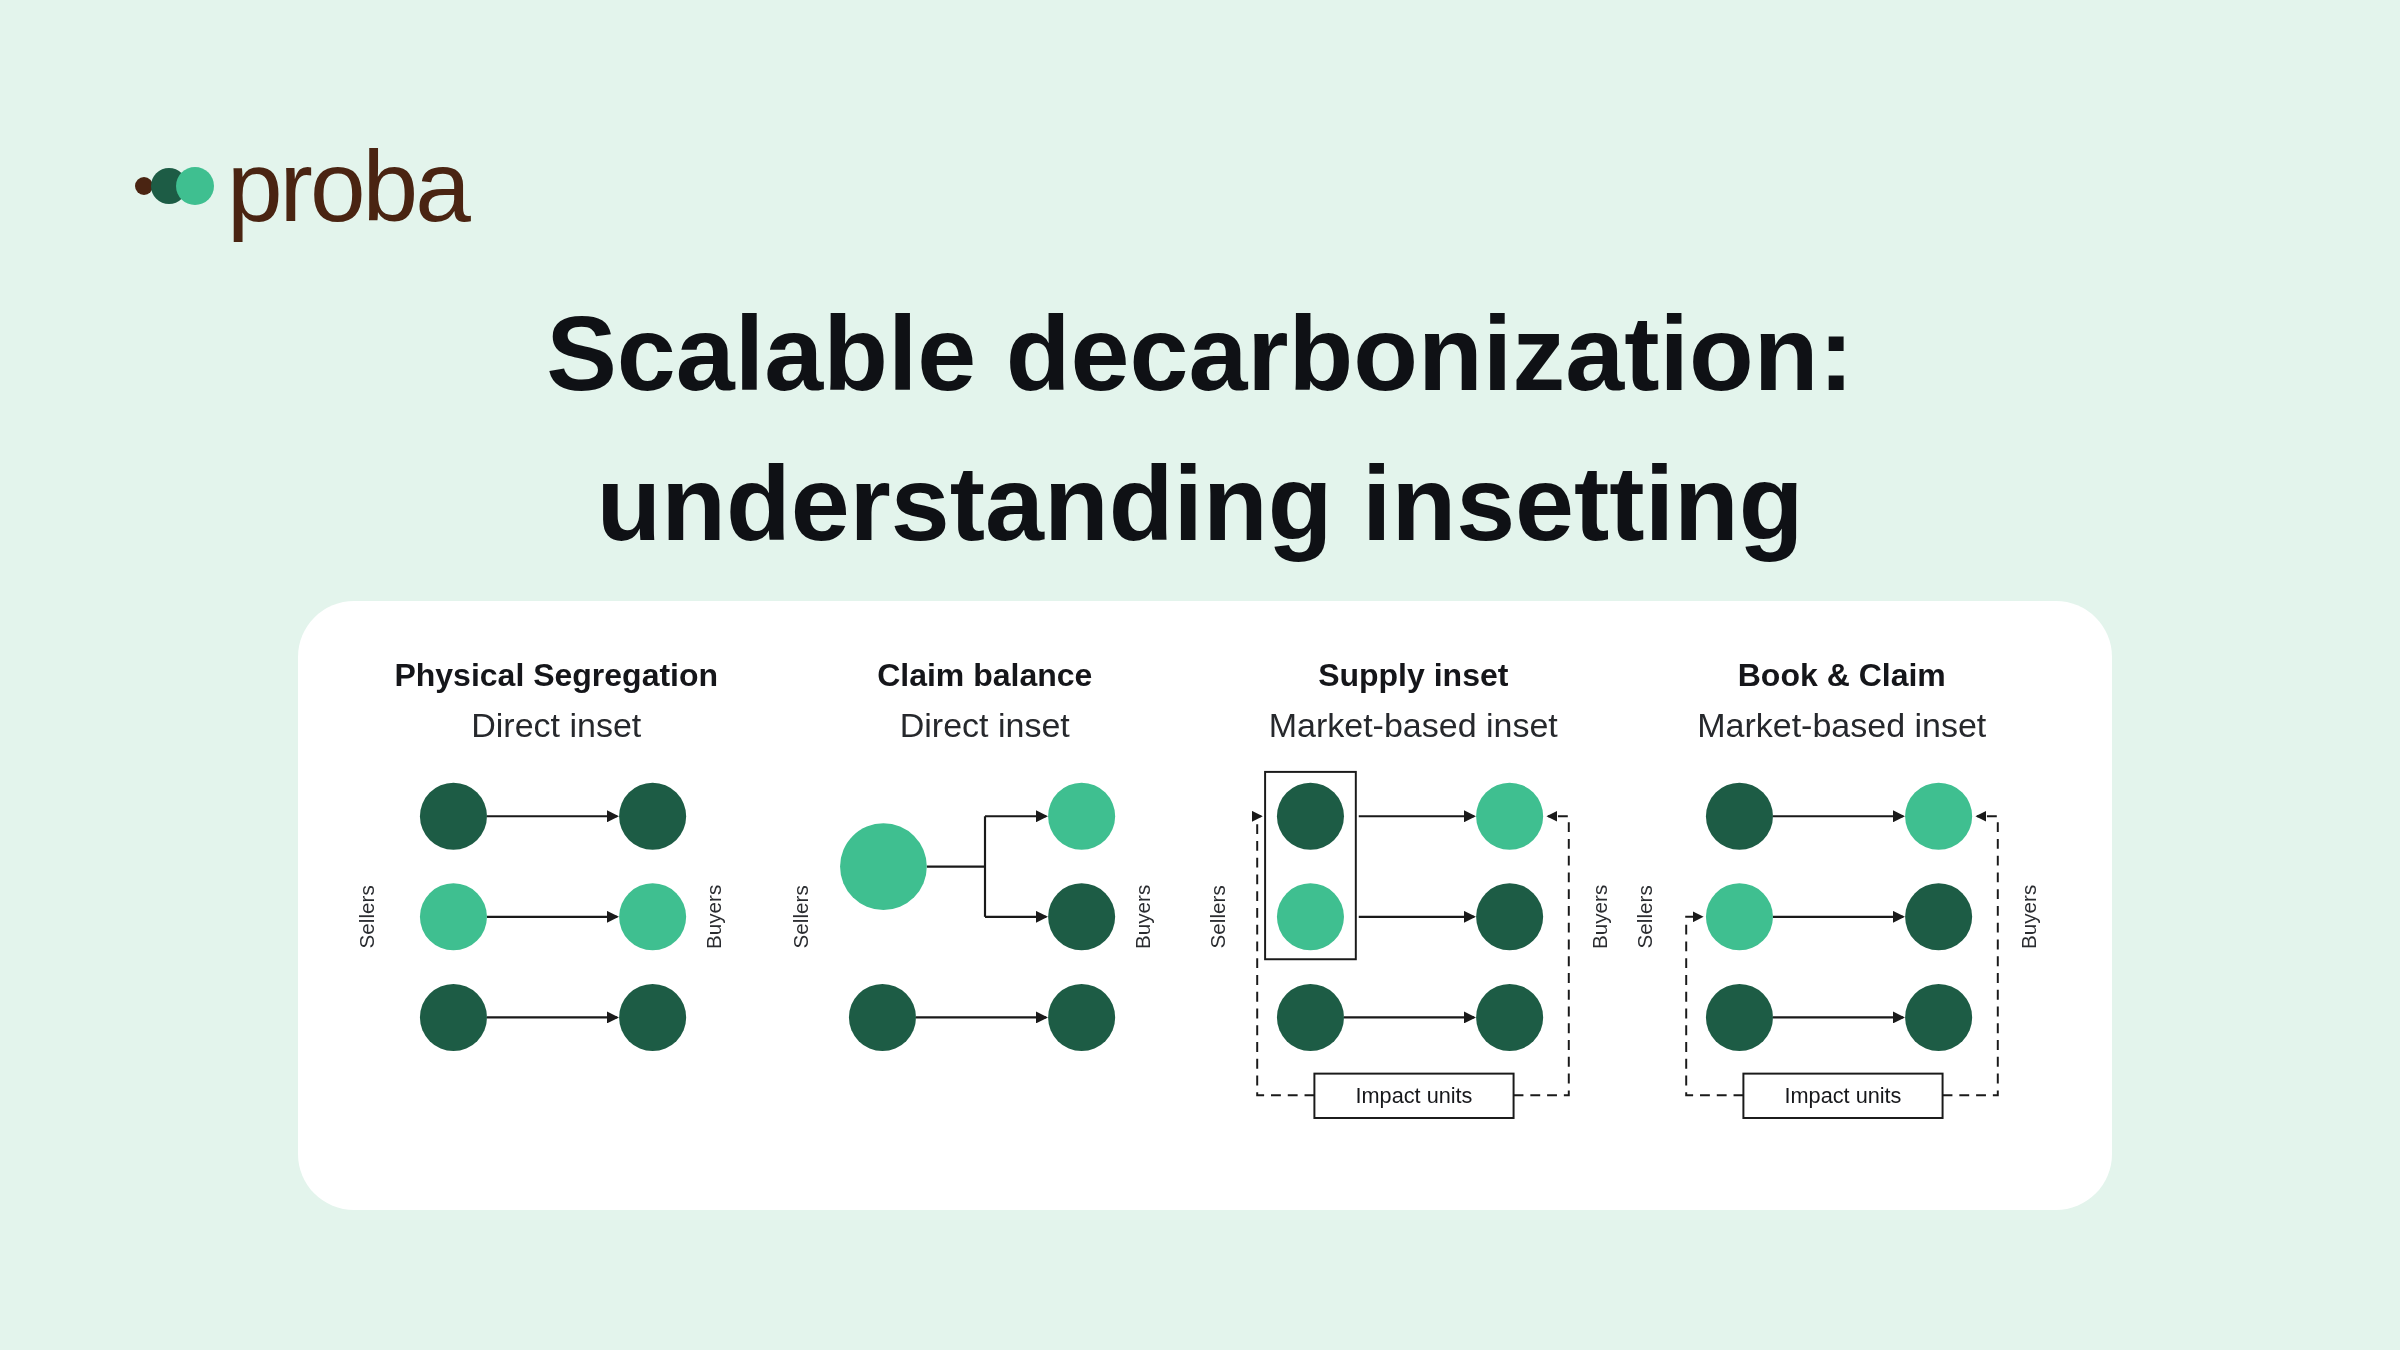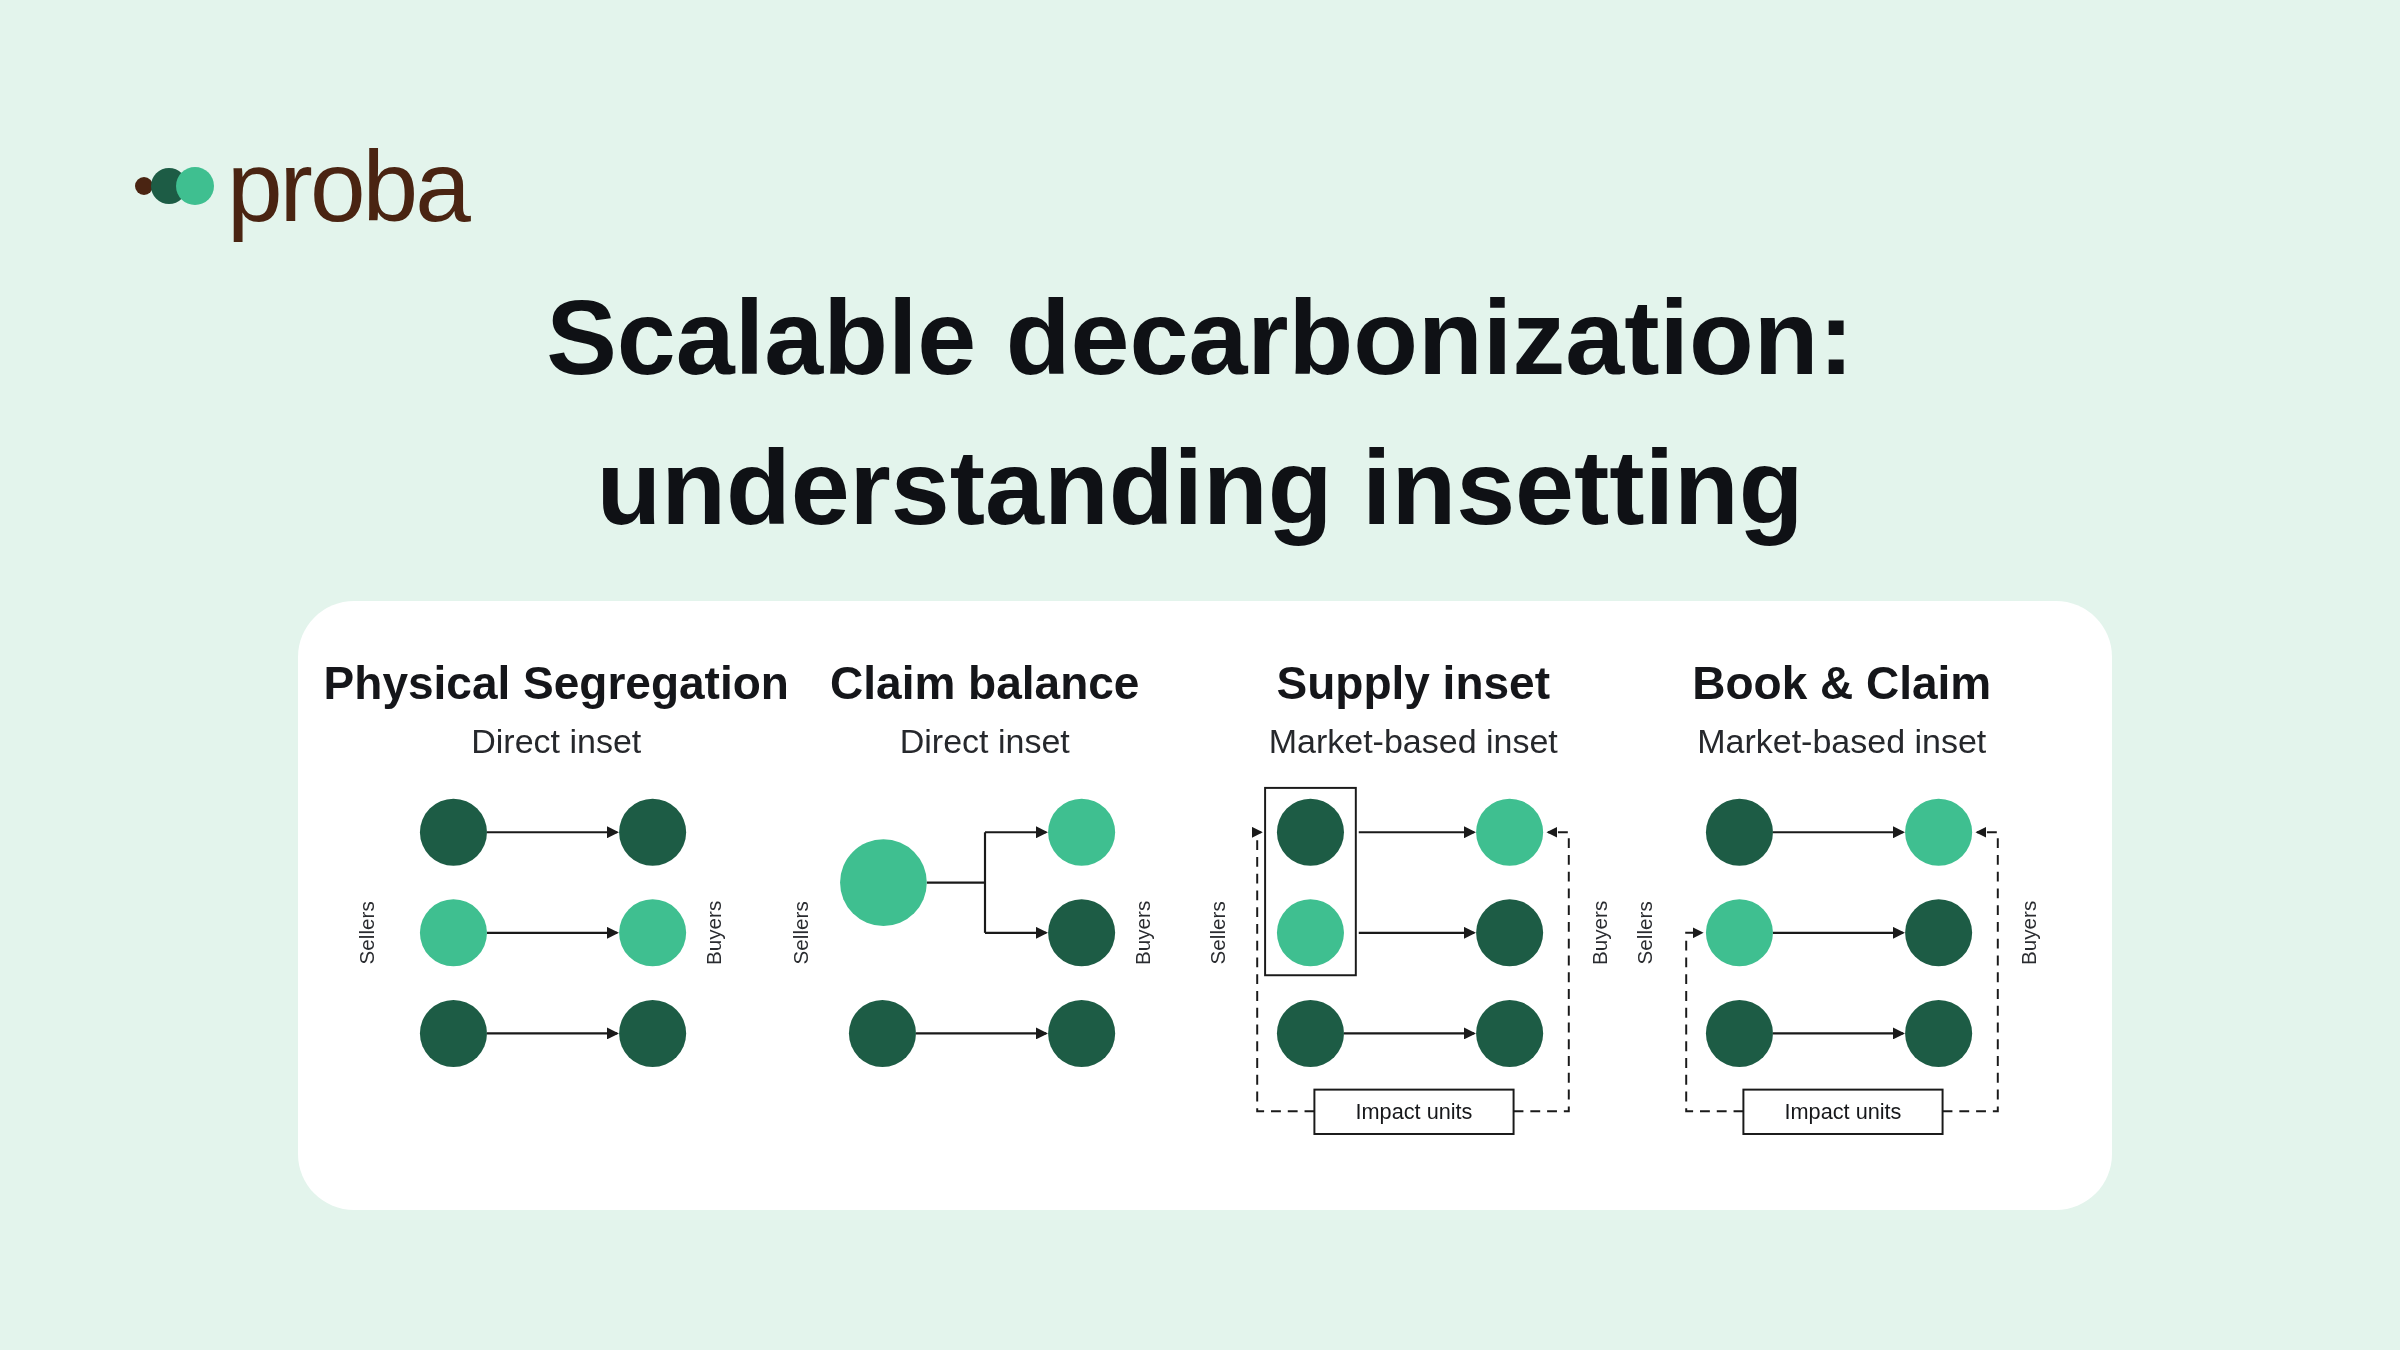--- a/index.html
+++ b/index.html
@@ -6,29 +6,29 @@
   html, body { width:2400px; height:1350px; }
   body { background:#e3f4ec; font-family:"Liberation Sans", sans-serif; }
   .page { position:relative; width:2400px; height:1350px; overflow:hidden; background:#e3f4ec; }
 
   
   .logo { position:absolute; left:133px; top:136px; display:flex; align-items:center; }
   .logo-mark { width:110px; height:66px; flex:0 0 auto; }
   .logo-text { font-size:100px; font-weight:400; color:#4a2412; letter-spacing:-3px; line-height:1; margin-left:-16px; }
 
   
-  .title { position:absolute; top:262px; left:0; width:100%; text-align:center;
+  .title { position:absolute; top:278px; left:0; width:100%; text-align:center;
            font-size:106px; line-height:150px; font-weight:600; color:#0f1115; }
   .title span { display:block; }
 
   
   .card { position:absolute; left:298px; top:601px; width:1814px; height:609px;
           background:#ffffff; border-radius:56px; display:flex; padding:56px 56px 0 44px; }
   .diagram { width:25%; display:flex; flex-direction:column; align-items:center; }
-  .diagram h2 { font-size:46px; font-weight:700; color:#15161a; line-height:1.15; white-space:nowrap; }
+  .diagram h2 { font-size:32px; font-weight:700; color:#15161a; line-height:1.15; white-space:nowrap; }
   .diagram .subtitle { font-size:34px; font-weight:400; color:#26282c; margin-top:12px; }
   .graph { width:424px; height:auto; margin-top:20px; display:block; }
 
   
   .ln    { stroke:#1a1a1a; stroke-width:2.2; fill:none; }
   .dash  { stroke:#1a1a1a; stroke-width:2; fill:none; stroke-dasharray:10 7; }
   .frame { stroke:#1a1a1a; stroke-width:2; fill:none; }
   .impact-box { fill:#ffffff; stroke:#1a1a1a; stroke-width:2; }
   .axis-label { font-size:21px; fill:#2a2c30; font-family:"Liberation Sans", sans-serif; }
   .impact-label { font-size:22px; fill:#17181b; font-family:"Liberation Sans", sans-serif; }

